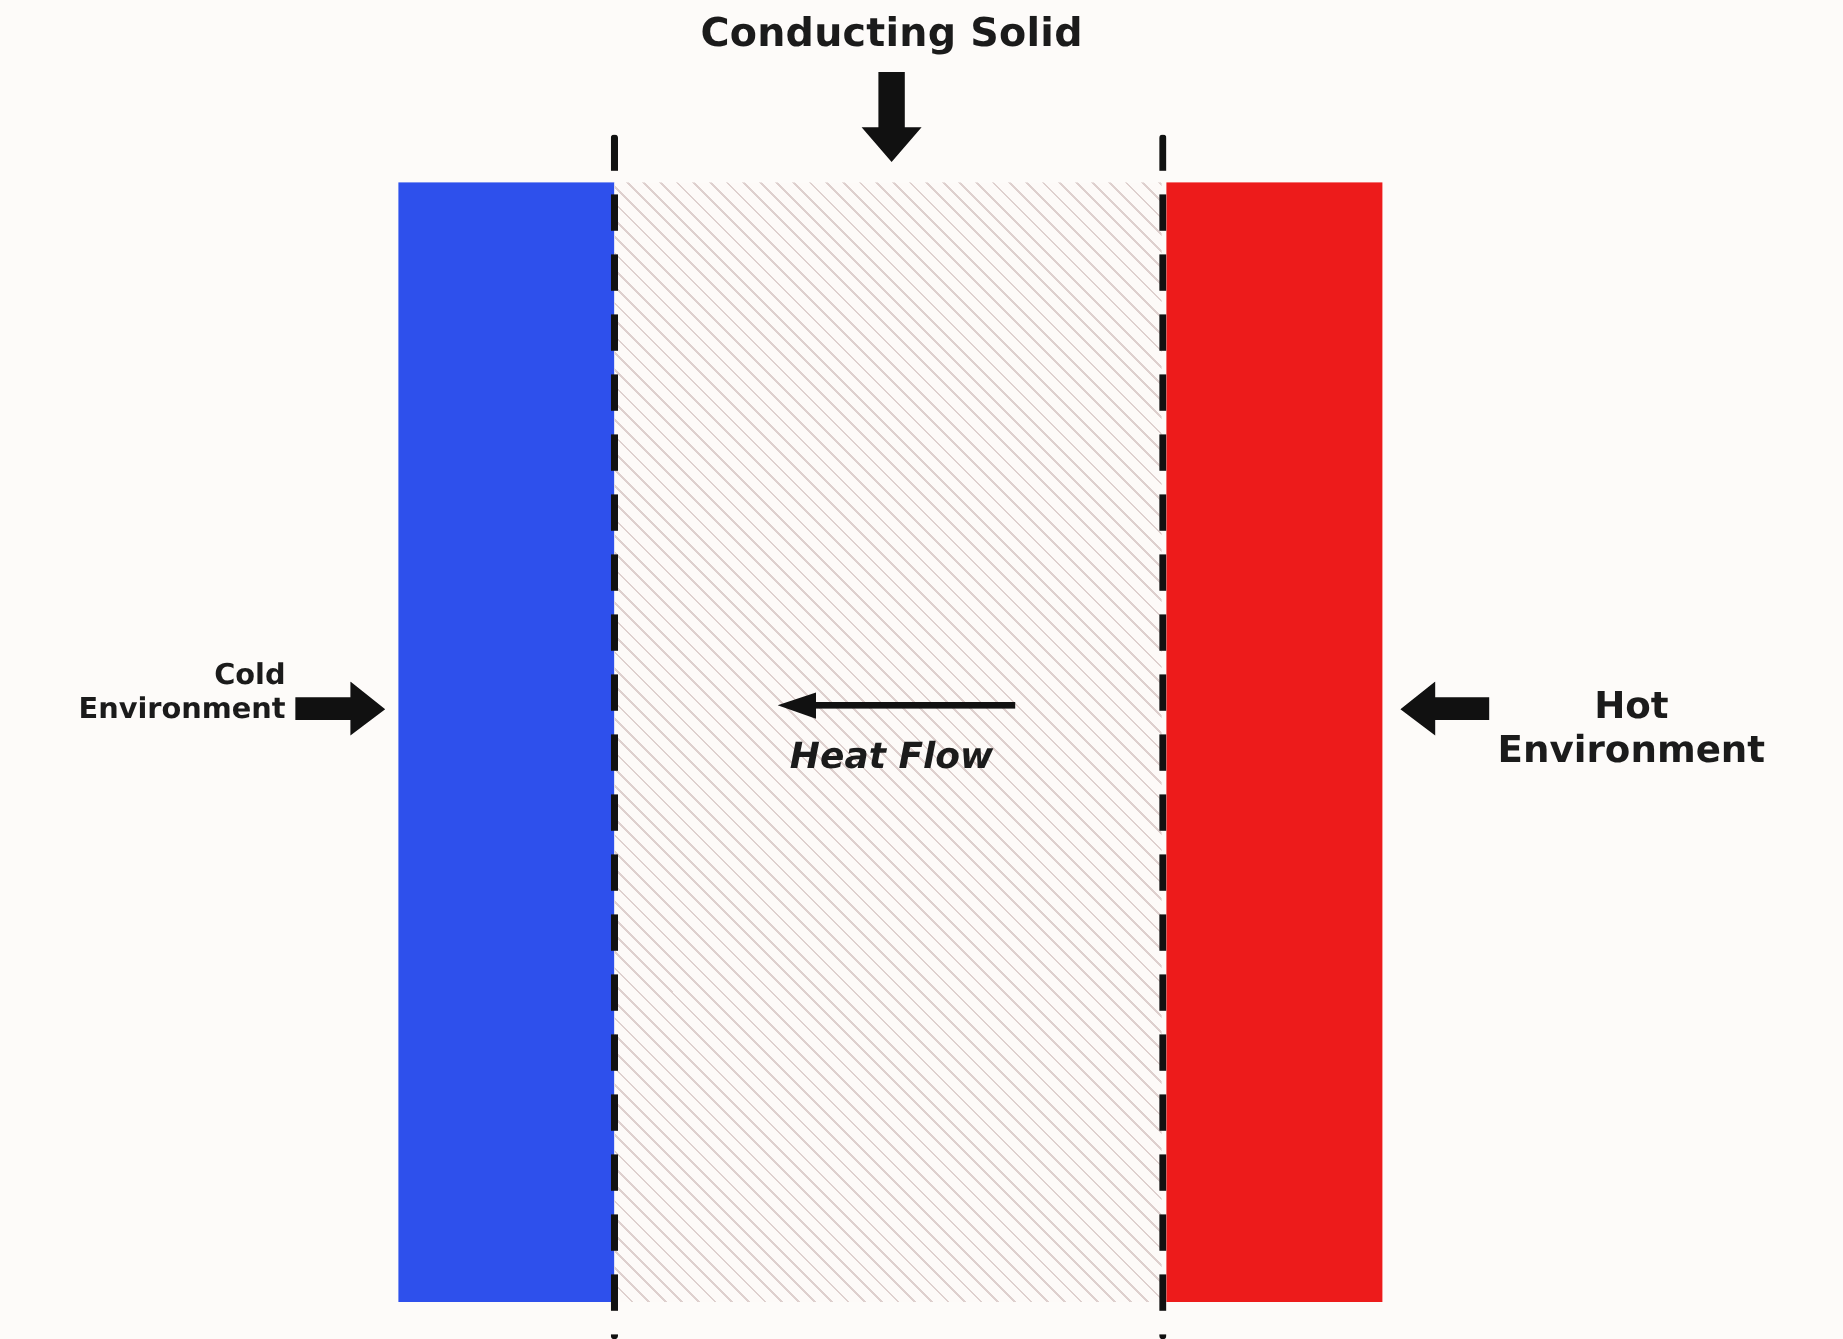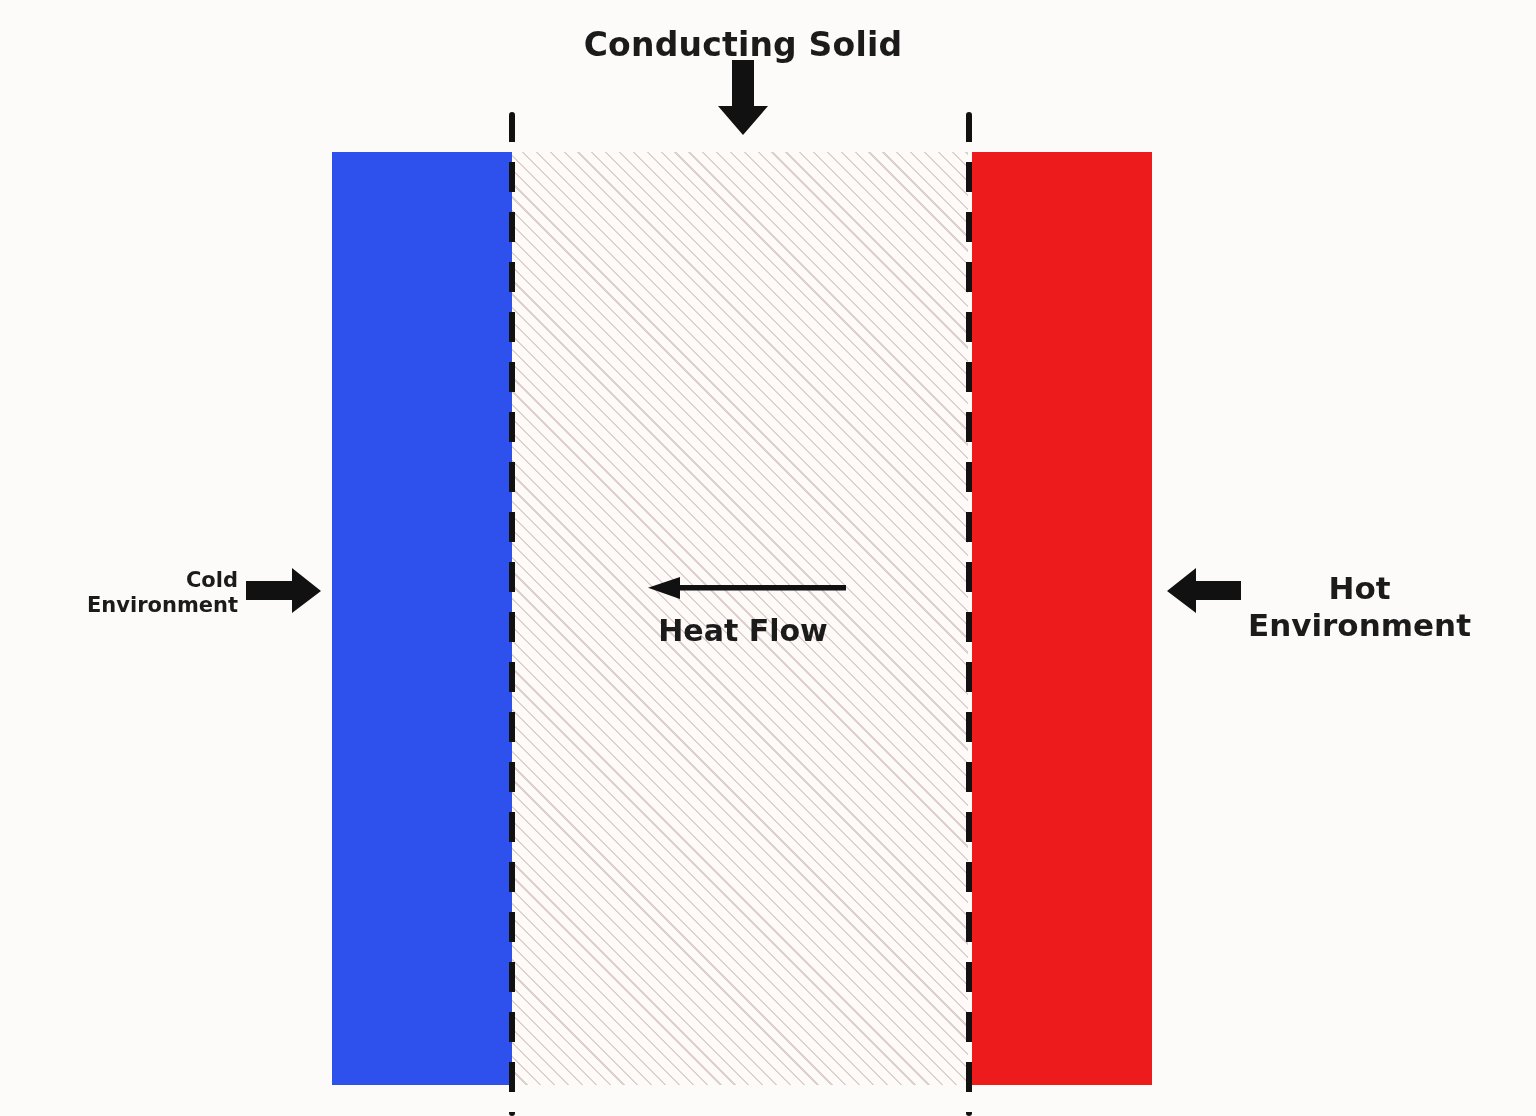--- a/index.html
+++ b/index.html
@@ -72,47 +72,48 @@
   
   .label {
     position: absolute;
     color: #1b1b1b;
     font-weight: bold;
     line-height: 1.18;
     white-space: nowrap;
   }
   #title-label {
     left: 0;
-    top: 26px;
+    top: 8px;
     width: 1486px;
     text-align: center;
     font-size: 33px;
     letter-spacing: 0.2px;
   }
   #cold-label {
     left: 0;
-    top: 568px;
+    top: 548px;
     width: 238px;
     text-align: right;
-    font-size: 21px;
+    font-size: 24px;
   }
   #cold-label .l2 { display: block; }
   #hot-label {
     left: 1248px;
     top: 570px;
     font-size: 31px;
     text-align: center;
   }
   #hot-label .l2 { display: block; }
   #heat-flow-label {
     left: 618px;
     top: 613px;
     width: 250px;
     text-align: center;
     font-size: 30px;
+    font-style: italic;
   }
 
   
   .arrow-svg { position: absolute; }
   #title-arrow      { left: 713px; top: 60px;  }
   #cold-arrow       { left: 246px; top: 568px; }
   #hot-arrow        { left: 1166px; top: 568px; }
   #heat-flow-arrow  { left: 648px; top: 574px; }
 </style>
 </head>

